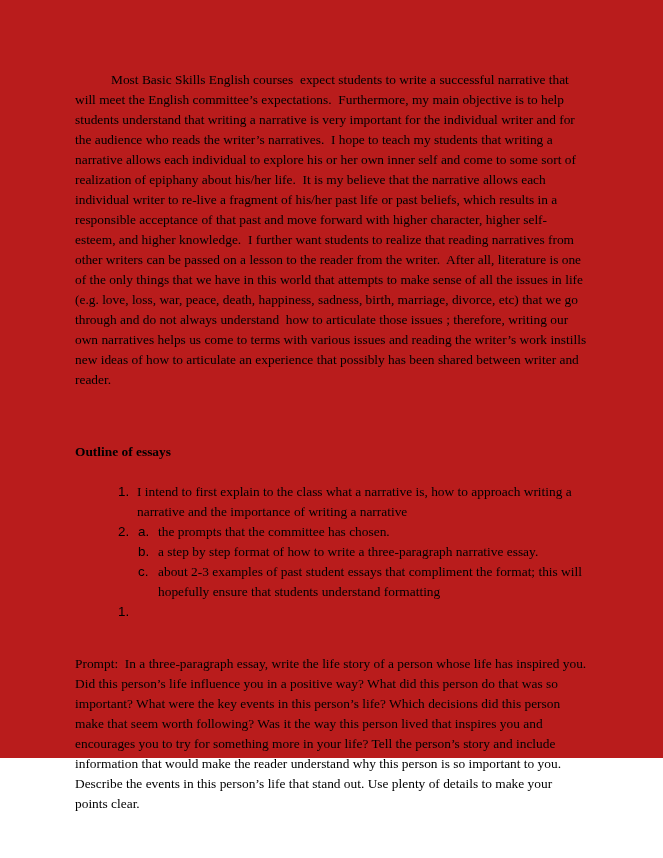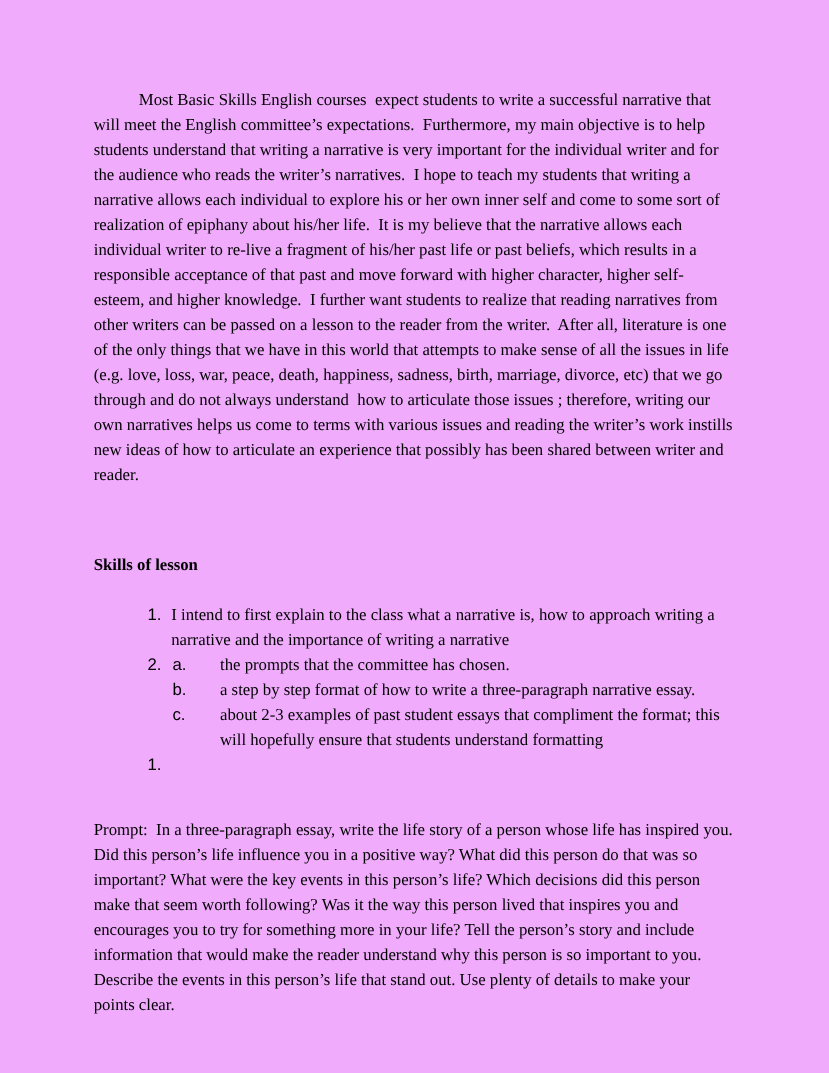--- a/index.html
+++ b/index.html
@@ -14,22 +14,22 @@
     font-family: "Liberation Serif", "DejaVu Serif", serif;
     color: #000000;
     overflow: hidden;
   }
 
   .page {
     position: absolute;
     left: 0;
     top: 0;
     width: 663px;
-    height: 858px;
-    background: #f0abfc;
+    height: 758px;
+    background: #b91c1c;
   }
 
   .content {
     position: absolute;
     left: 75px;
     top: 70px;
     width: 512px;
   }
 
   
@@ -102,34 +102,33 @@
     top: 0;
     width: 18px;
     text-align: left;
     font-family: "Liberation Sans", "DejaVu Sans", sans-serif;
     font-size: 13.4px;
     line-height: 20px;
   }
   .sublist-item > .itext {
     display: block;
     white-space: pre-wrap;
-    margin-left: 18px;
   }
 </style>
 </head>
 <body>
 
 <div class="page">
   <div class="content">
 
     <p class="para indented">Most Basic Skills English courses  expect students to write a successful narrative that will meet the English committee’s expectations.  Furthermore, my main objective is to help students understand that writing a narrative is very important for the individual writer and for the audience who reads the writer’s narratives.  I hope to teach my students that writing a narrative allows each individual to explore his or her own inner self and come to some sort of realization of epiphany about his/her life.  It is my believe that the narrative allows each individual writer to re-live a fragment of his/her past life or past beliefs, which results in a responsible acceptance of that past and move forward with higher character, higher self-esteem, and higher knowledge.  I further want students to realize that reading narratives from other writers can be passed on a lesson to the reader from the writer.  After all, literature is one of the only things that we have in this world that attempts to make sense of all the issues in life (e.g. love, loss, war, peace, death, happiness, sadness, birth, marriage, divorce, etc) that we go through and do not always understand  how to articulate those issues ; therefore, writing our own narratives helps us come to terms with various issues and reading the writer’s work instills new ideas of how to articulate an experience that possibly has been shared between writer and reader.</p>
 
     <div class="gap-lg"></div>
 
-    <div class="heading">Skills of lesson</div>
+    <div class="heading">Outline of essays</div>
 
     <div class="gap-sm"></div>
 
     <ul class="olist">
       <li class="olist-item">
         <span class="marker">1.</span>
         <span class="itext">I intend to first explain to the class what a narrative is, how to approach writing a narrative and the importance of writing a narrative</span>
       </li>
       <li class="olist-item">
         <span class="marker">2.</span>

